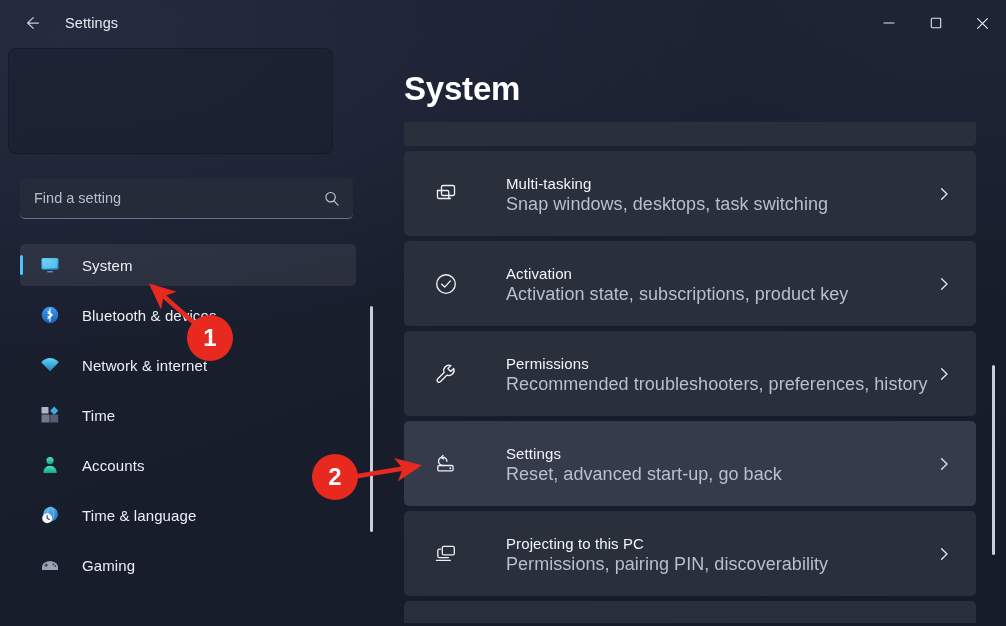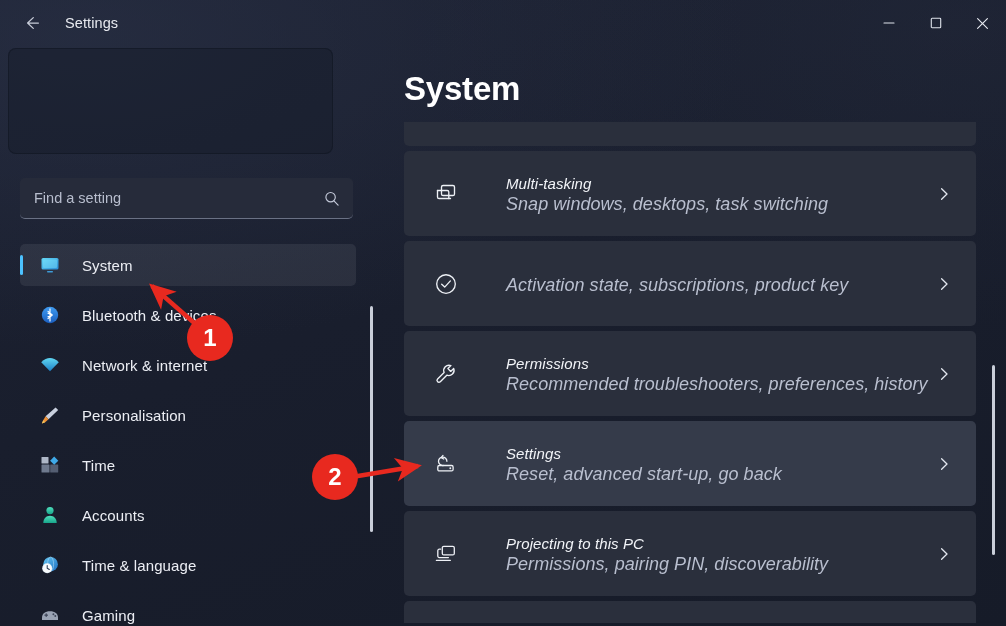--- a/index.html
+++ b/index.html
@@ -212,21 +212,20 @@
 
   .card {
     position: relative;
     height: 85px;
     background: #2a2f3c;
     border-radius: 5px;
     margin-bottom: 5px;
     display: flex;
     align-items: center;
     cursor: pointer;
-    font-style: italic;
   }
   .card.hovered { background: #353b4a; }
 
   .card-icon {
     width: 32px;
     margin-left: 26px;
     display: flex;
     align-items: center;
     justify-content: center;
     flex: 0 0 auto;
@@ -393,30 +392,20 @@
               <stop offset="0%" stop-color="#5fd6f2"></stop>
                   <stop offset="100%" stop-color="#1d7fc4"></stop>
             </linearGradient>
               </defs>
             <path d="M2.2 8.2 C5.3 5.3 8 4.1 11 4.1 C14 4.1 16.7 5.3 19.8 8.2 L11 17.3 Z" fill="url(#gWifi)"></path>
           </svg>
         </span>
         <span class="nav-label">Network &amp; internet</span>
       </div>
 
-      <div class="nav-item">
-        <span class="nav-icon">
-          <svg width="22" height="22" viewBox="0 0 22 22">
-            <path d="M16.6 3.4 L19.2 6 L9.5 15.2 L6.6 12.3 Z" fill="#c9d0de"></path>
-            <path d="M9.5 15.2 L6.6 12.3 L4.2 16.3 L2.9 19.4 L6.2 18.2 Z" fill="#ef9237"></path>
-            <path d="M4.2 16.3 L2.9 19.4 L6.2 18.2 Z" fill="#f0c35c"></path>
-          </svg>
-        </span>
-        <span class="nav-label">Personalisation</span>
-      </div>
 
       <div class="nav-item">
         <svg class="nav-icon" width="22" height="22" viewBox="0 0 22 22">
           <rect x="2.5" y="10.5" width="8" height="8" rx="0.6" fill="#6f7a8e"></rect>
           <rect x="11.2" y="10.5" width="8" height="8" rx="0.6" fill="#545e72"></rect>
           <rect x="2.5" y="3" width="7" height="6.6" rx="0.6" fill="#aeb7c7"></rect>
           <path d="M15.2 2.6 L19.3 6.7 L15.2 10.8 L11.1 6.7 Z" fill="#3fa9e8"></path>
         </svg>
         <span class="nav-label">Time</span>
       </div>
@@ -501,20 +490,21 @@
       </div>
 
       <div class="card">
         <span class="card-icon">
           <svg width="26" height="26" viewBox="0 0 26 26">
             <circle cx="13" cy="13" r="9.3" stroke="#eef1f6" stroke-width="1.35" fill="none"></circle>
             <path d="M8.7 13.2 L11.7 16.1 L17.4 9.9" stroke="#eef1f6" stroke-width="1.35" fill="none" stroke-linecap="round" stroke-linejoin="round"></path>
           </svg>
         </span>
         <span class="card-text">
+          <span class="card-title">Activation</span>
           <span class="card-sub">Activation state, subscriptions, product key</span>
         </span>
         <span class="card-chevron">
           <svg width="16" height="16" viewBox="0 0 16 16">
             <path d="M5.6 2.8 L11 8 L5.6 13.2" stroke="#e4e8f0" stroke-width="1.3" fill="none" stroke-linecap="round" stroke-linejoin="round"></path>
           </svg>
         </span>
       </div>
 
       <div class="card">

